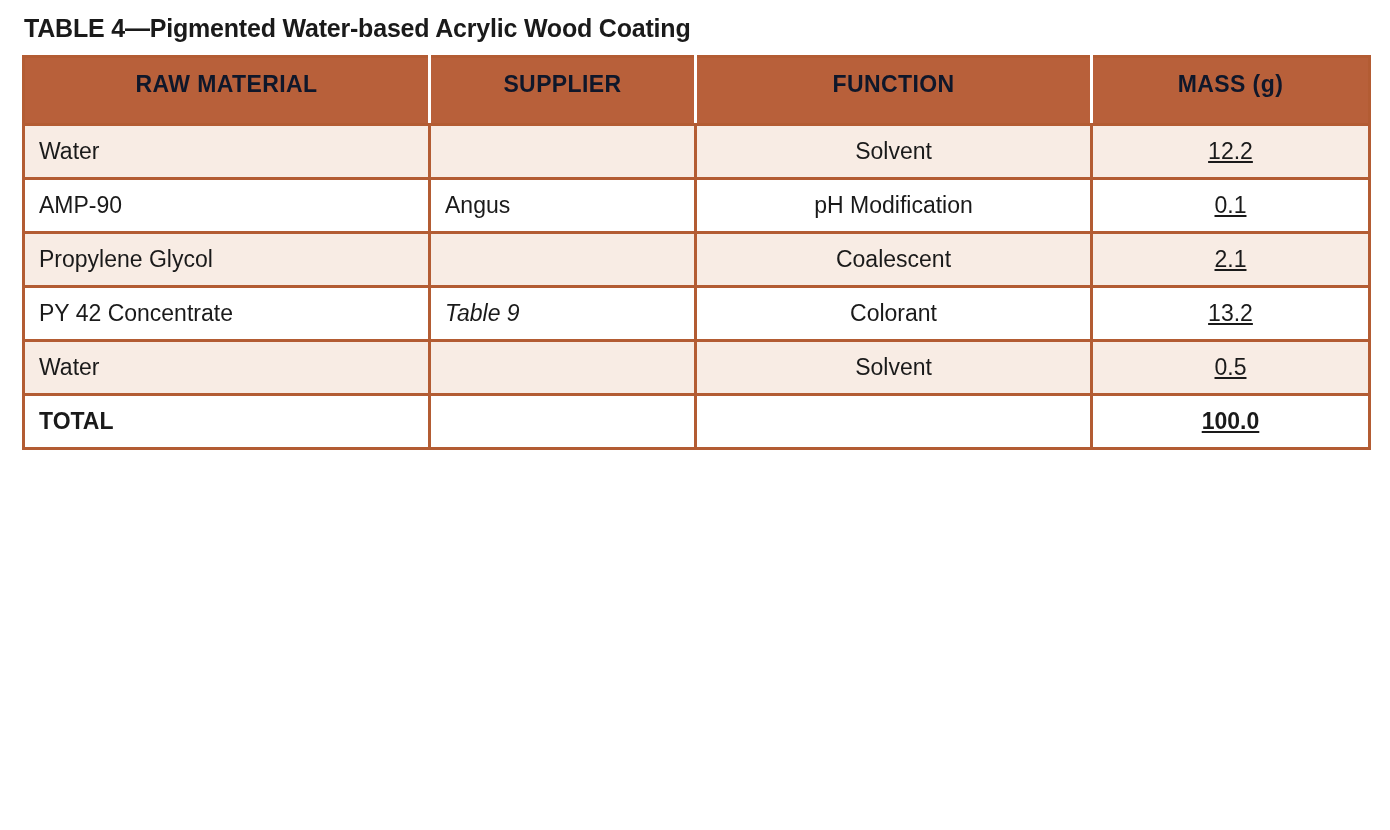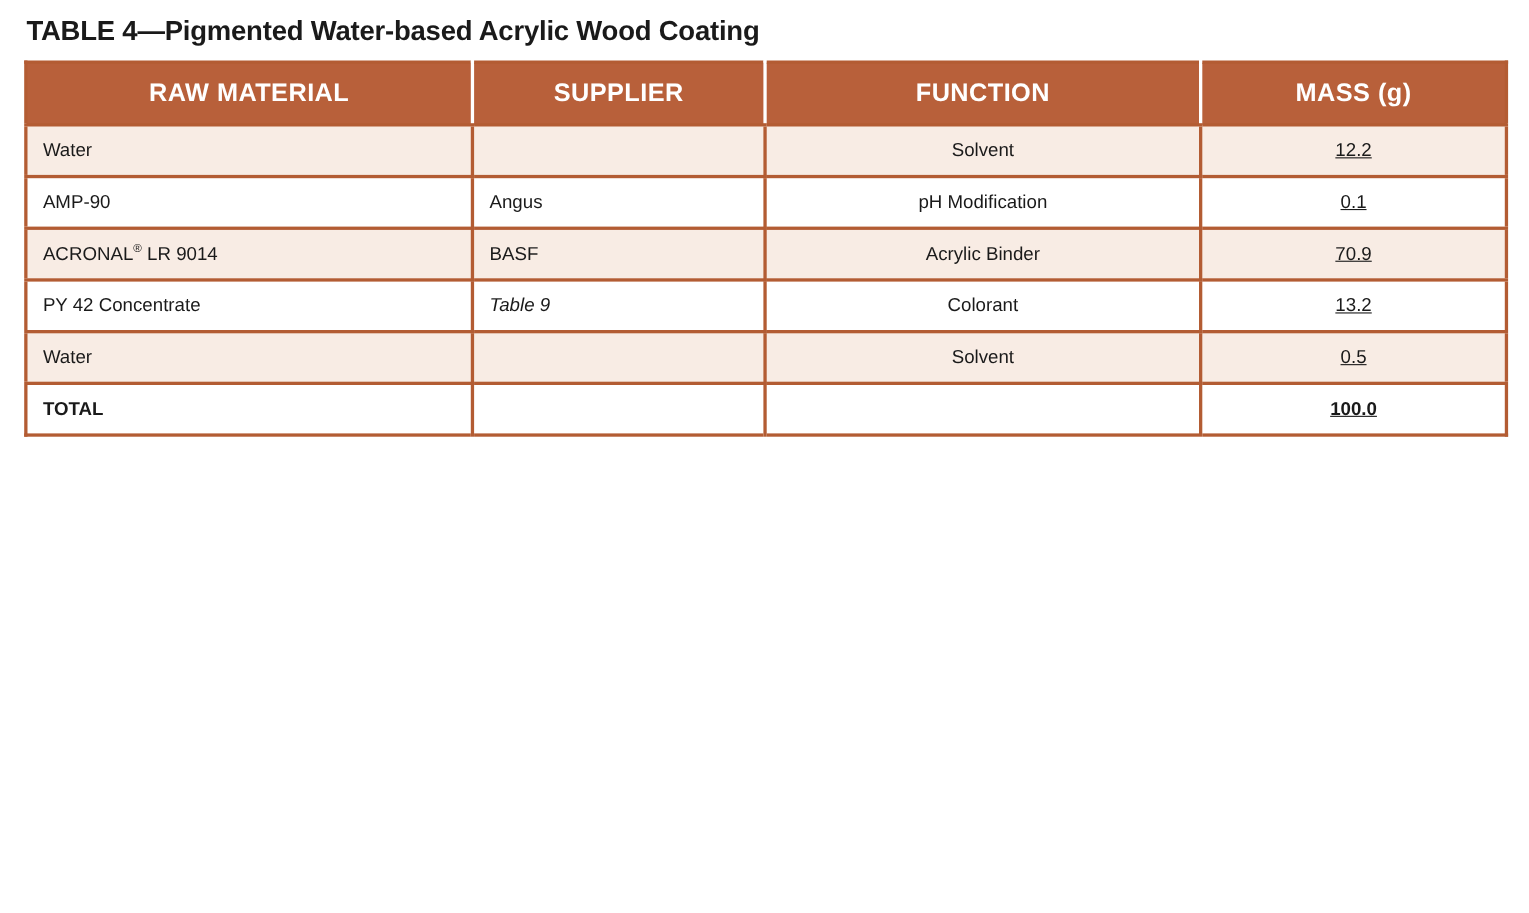--- a/index.html
+++ b/index.html
@@ -34,34 +34,34 @@
     table-layout: fixed;
     border: 3px solid #b35c33;
   }
   table.formulation col.c-material { width: 406px; }
   table.formulation col.c-supplier { width: 266px; }
   table.formulation col.c-function { width: 396px; }
   table.formulation col.c-mass     { width: 278px; }
 
   thead th {
     background: #b8603a;
-    color: #ffffff;
+    color: #0f172a;
     font-size: 23px;
     font-weight: bold;
     letter-spacing: 0.4px;
-    padding: 13px 6px 14px 6px;
+    padding: 13px 6px 25px 6px;
     text-align: center;
     border-right: 3px solid #ffffff;
     border-bottom: 3px solid #b35c33;
     vertical-align: middle;
   }
   thead th:last-child { border-right: none; }
 
   tbody td {
-    font-size: 17px;
+    font-size: 23px;
     padding: 12px 14px;
     border-right: 3px solid #b35c33;
     border-bottom: 3px solid #b35c33;
     vertical-align: middle;
     height: 38px;
     box-sizing: border-box;
   }
   tbody td:last-child { border-right: none; }
   tbody tr:last-child td { border-bottom: none; }
 
@@ -122,28 +122,28 @@
         <td class="cell-mass">12.2</td>
       </tr>
 
       <tr class="row-plain">
         <td class="cell-material">AMP-90</td>
         <td class="cell-supplier">Angus</td>
         <td class="cell-function">pH Modification</td>
         <td class="cell-mass">0.1</td>
       </tr>
 
+      <tr class="row-shade">
+        <td class="cell-material">Propylene Glycol</td>
+        <td class="cell-supplier"></td>
+        <td class="cell-function">Coalescent</td>
+        <td class="cell-mass">2.1</td>
+      </tr>
 
 
-      <tr class="row-shade">
-        <td class="cell-material"><span>ACRONAL</span><sup>®</sup><span> LR 9014</span></td>
-        <td class="cell-supplier">BASF</td>
-        <td class="cell-function">Acrylic Binder</td>
-        <td class="cell-mass">70.9</td>
-      </tr>
 
       <tr class="row-plain">
         <td class="cell-material">PY 42 Concentrate</td>
         <td class="cell-supplier italic">Table 9</td>
         <td class="cell-function">Colorant</td>
         <td class="cell-mass">13.2</td>
       </tr>
 
       <tr class="row-shade">
         <td class="cell-material">Water</td>

